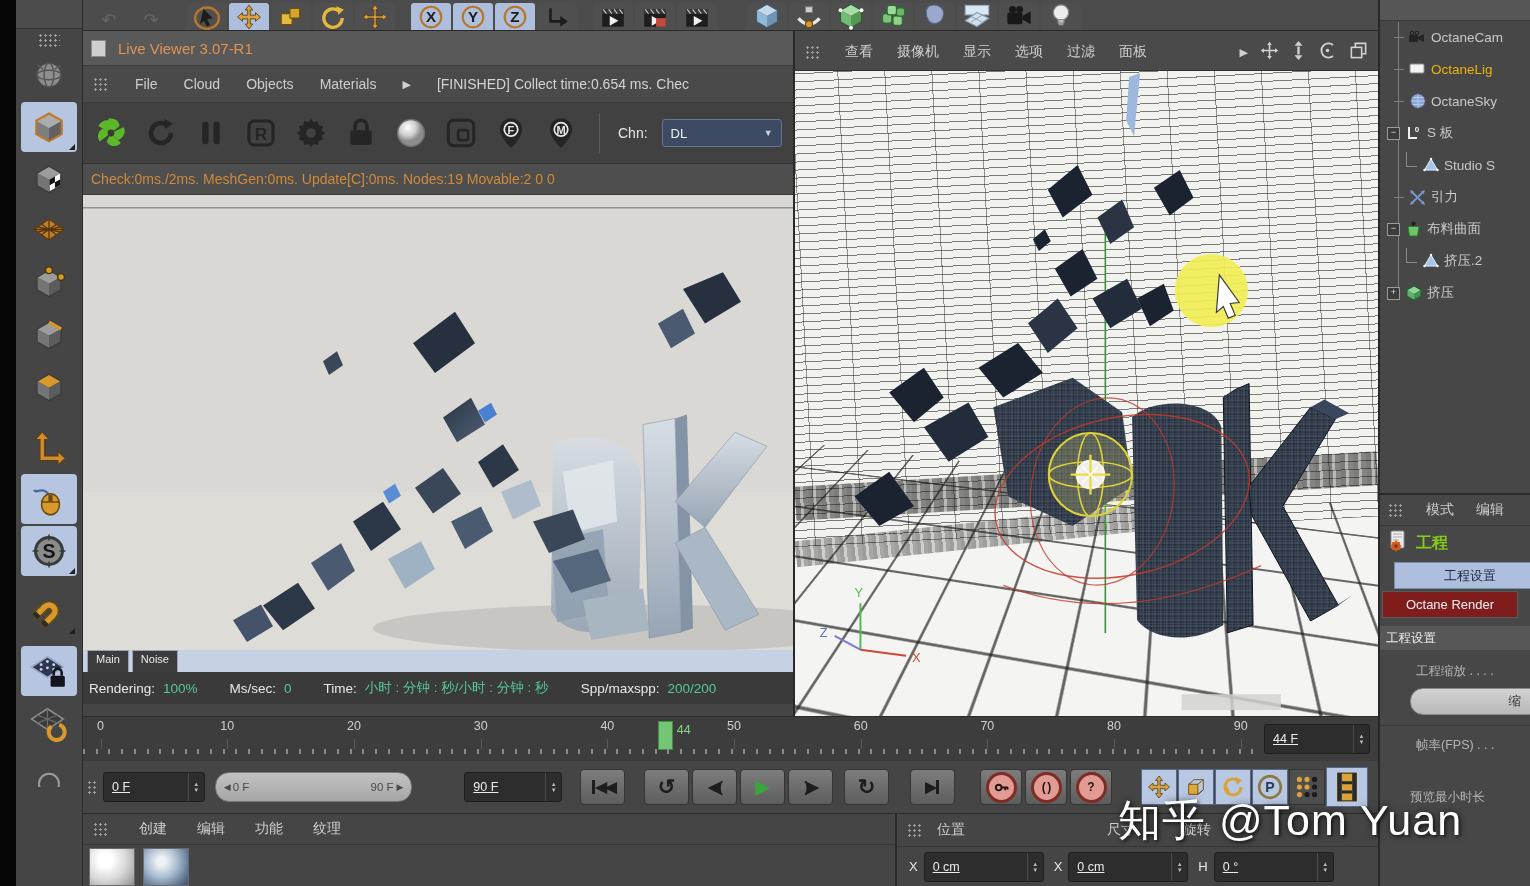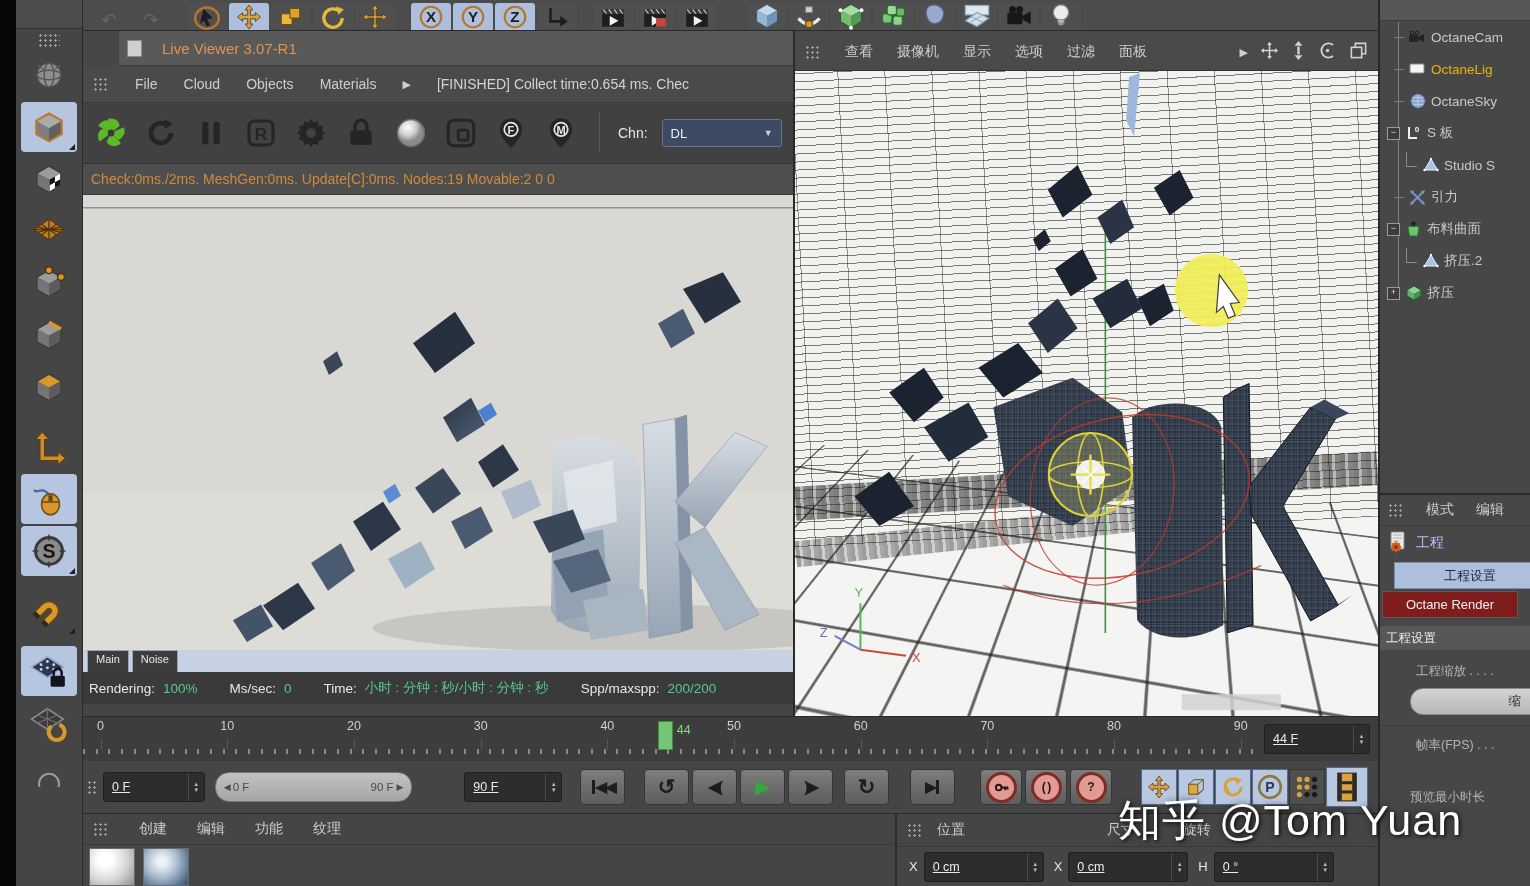--- a/index.html
+++ b/index.html
@@ -20,21 +20,21 @@
   .toptb{height:30px;background:#4c4c4c;border-bottom:1px solid #2a2a2a;display:flex;align-items:flex-end;padding-left:6px;gap:2px;overflow:hidden;flex:0 0 auto;}
   .tbtn{width:40px;height:27px;display:flex;align-items:flex-end;justify-content:center;position:relative;border-radius:3px 3px 0 0;background:#4f4f4f;flex:0 0 auto;overflow:hidden;}
   .tbtn.hl{background:#aebedd;}
   .tbtn.dim{background:transparent;}
   .tsep{width:12px;flex:0 0 auto;}
   .glyph{color:#666;font-size:18px;line-height:20px;}
   
   .work{flex:1;display:flex;min-height:0;}
   
   .lv{width:710px;flex:0 0 auto;display:flex;flex-direction:column;background:#474747;border-right:2px solid #292929;}
-  .lv-title{height:34px;background:#595959;border-bottom:1px solid #3a3a3a;display:flex;align-items:center;padding-left:8px;gap:20px;flex:0 0 auto;margin-left:36px;}
+  .lv-title{height:34px;background:#595959;border-bottom:1px solid #3a3a3a;display:flex;align-items:center;padding-left:8px;gap:12px;flex:0 0 auto;}
   .winico{width:13px;height:15px;background:#cfcfcf;border:1px solid #8a8a8a;}
   .lv-title-text{color:#df9454;font-size:15px;}
   .lv-menu{height:36px;display:flex;align-items:center;gap:26px;padding-left:10px;background:#4a4a4a;border-bottom:1px solid #3a3a3a;flex:0 0 auto;white-space:nowrap;overflow:hidden;}
   .menu-item{color:#cdcdcd;font-size:14px;}
   .lv-finished{color:#d3d3d3;font-size:14px;}
   .arrowr{color:#cfcfcf;font-size:11px;}
   .lv-tools{height:60px;background:#414141;border-bottom:1px solid #333;display:flex;align-items:center;padding:0 10px;gap:14px;flex:0 0 auto;}
   .lvtool{width:36px;height:36px;display:flex;align-items:center;justify-content:center;}
   .vdiv{width:1px;height:40px;background:#5a5a5a;margin-left:6px;}
   .chn-label{color:#e6e6e6;font-size:14px;margin-left:4px;}
@@ -114,21 +114,21 @@
   .stub{width:10px;height:1px;background:#7e7e7e;flex:0 0 auto;margin-left:10px;}
   .expander{width:11px;height:11px;background:#3c3c3c;border:1px solid #9a9a9a;color:#ddd;font-size:9px;line-height:9px;text-align:center;flex:0 0 auto;margin-left:3px;}
   .lconn{width:10px;height:14px;border-left:1px solid #8a8a8a;border-bottom:1px solid #8a8a8a;margin:-12px 0 0 22px;flex:0 0 auto;}
   .tico{width:17px;height:17px;flex:0 0 auto;display:flex;align-items:center;justify-content:center;}
   .tlab{color:#c9c9c9;font-size:13.5px;overflow:hidden;}
   .tlab.sel{color:#eab308;}
   
   .ap{flex:1;display:flex;flex-direction:column;overflow:hidden;}
   .ap-menu{height:30px;display:flex;align-items:center;gap:22px;padding-left:8px;border-bottom:1px solid #383838;flex:0 0 auto;}
   .ap-obj{height:34px;display:flex;align-items:center;gap:8px;padding-left:8px;flex:0 0 auto;}
-  .ap-obj span{color:#c4b5fd;font-size:14px;}
+  .ap-obj span{color:#84cc16;font-size:16px;font-weight:bold;}
   .ap-tab1{height:25px;margin:2px 0 0 14px;width:150px;background:#aebedd;color:#1e2a44;font-size:13px;display:flex;align-items:center;justify-content:center;border:1px solid #7c8cac;flex:0 0 auto;}
   .ap-tab2{height:25px;margin:2px 0 0 2px;width:134px;background:#7f1d1d;color:#f0f0f0;font-size:13px;display:flex;align-items:center;justify-content:center;border:1px solid #5a5a5a;flex:0 0 auto;}
   .ap-section{height:24px;margin-top:8px;background:#575757;color:#ececec;font-size:12.5px;display:flex;align-items:center;padding-left:6px;flex:0 0 auto;}
   .ap-row{height:26px;display:flex;align-items:center;padding-left:36px;color:#b4b4b4;font-size:12.5px;flex:0 0 auto;white-space:nowrap;}
   .scale-btn{height:25px;margin:4px -18px 0 30px;background:linear-gradient(#d2d2d2,#b8b8b8);border:1px solid #8a8a8a;border-radius:13px;color:#2a2a2a;font-size:12.5px;display:flex;align-items:center;justify-content:flex-end;padding-right:26px;flex:0 0 auto;}
   .ap-div{height:1px;background:#3a3a3a;margin:10px 0 6px 0;flex:0 0 auto;}
   .sp28{height:26px;flex:0 0 auto;}
   
   .watermark{position:absolute;left:1118px;top:792px;font-size:43px;color:#ffffff;white-space:nowrap;z-index:50;
     text-shadow:0 0 7px rgba(0,0,0,.6),2px 2px 3px rgba(0,0,0,.45);letter-spacing:1px;}

